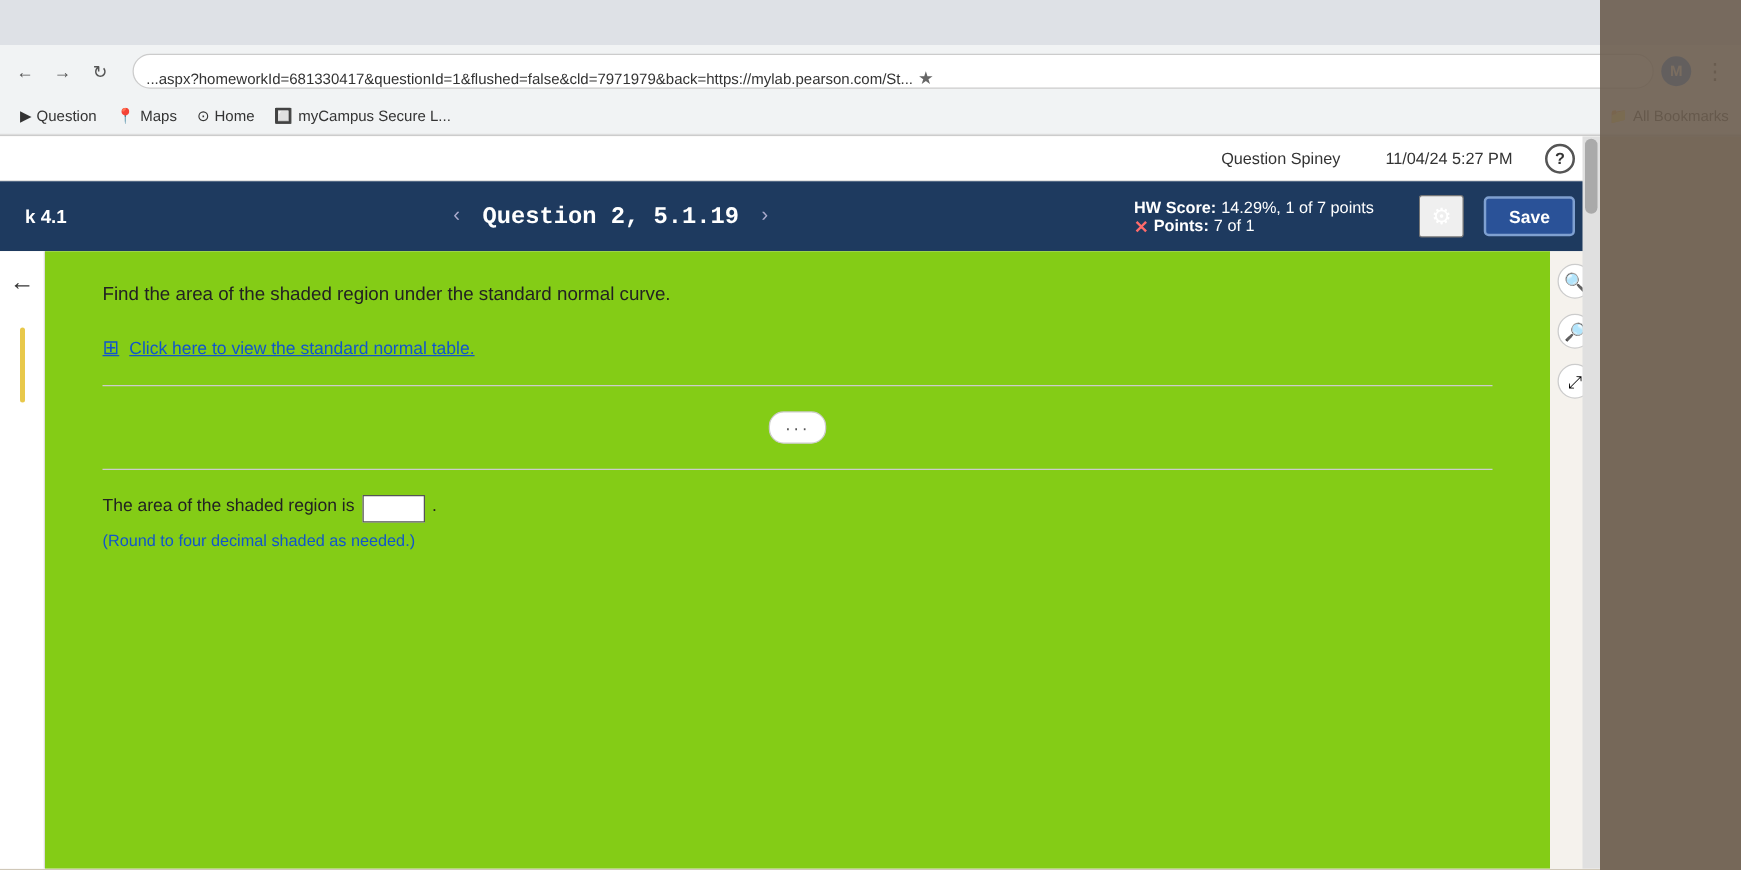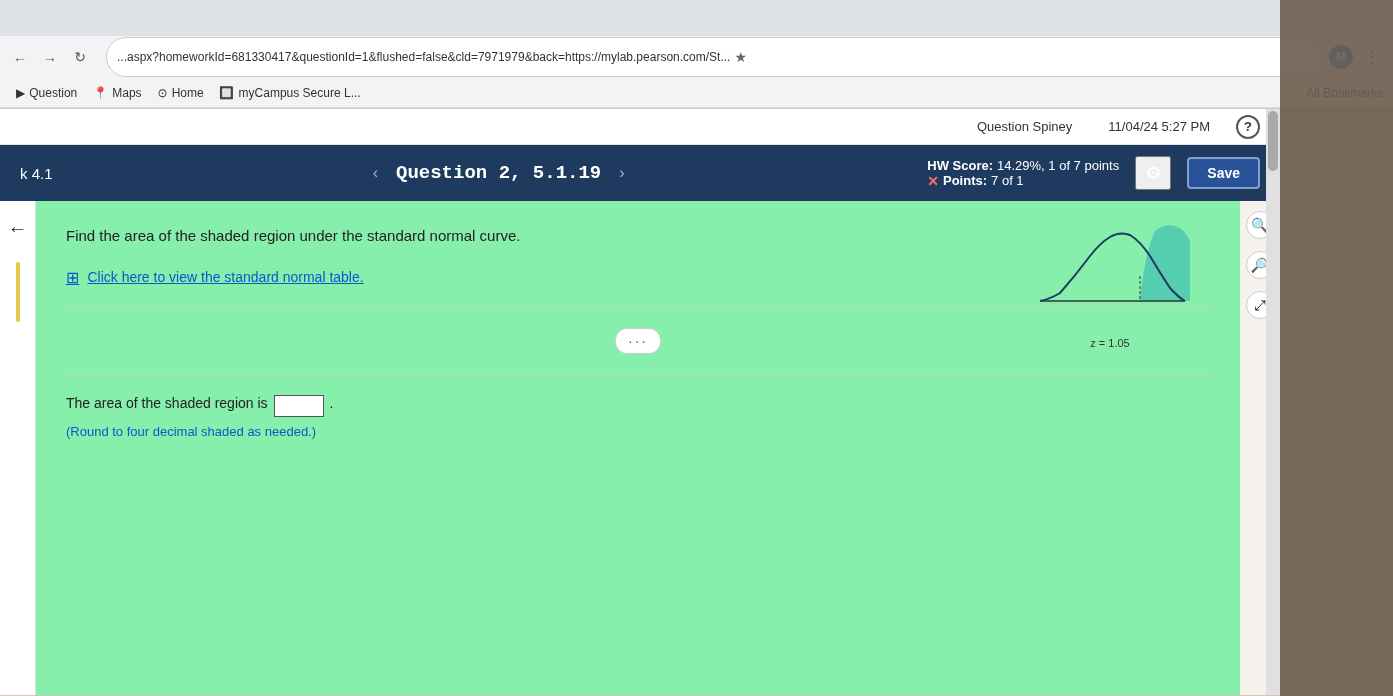--- a/index.html
+++ b/index.html
@@ -33,23 +33,23 @@
       align-items: center;
       padding: 0 8px;
       gap: 6px;
     }
 
     .address-bar {
       flex: 1;
       background: white;
       border: 1px solid #ccc;
       border-radius: 20px;
-      height: 40px;
-      display: flex;
-      align-items: center;
+      height: 28px;
+      display: flex;
+      align-items: flex-end;
       padding: 0 10px;
       font-size: 12px;
       color: #333;
       overflow: hidden;
     }
 
     .bookmarks-bar {
       background: #f1f3f4;
       border-bottom: 1px solid #ddd;
       height: 30px;
@@ -166,22 +166,22 @@
 
     .sidebar-arrow {
       font-size: 20px;
       color: #333;
       cursor: pointer;
       padding: 4px;
     }
 
     .main-content {
       flex: 1;
-      background: #86efac;
-      padding: 24px 30px;
+      background: #84cc16;
+      padding: 24px 46px;
       position: relative;
       overflow: hidden;
     }
 
     .question-text {
       font-size: 15px;
       color: #222;
       margin-bottom: 20px;
       line-height: 1.5;
     }
@@ -409,29 +409,29 @@
 
 <div class="page-wrapper">
 
   <div class="page-header">
     <span style="font-weight:500;">Question Spiney</span>
     <span style="margin-left:20px;">11/04/24 5:27 PM</span>
     <div style="width:24px;height:24px;border:2px solid #555;border-radius:50%;display:flex;align-items:center;justify-content:center;font-size:13px;font-weight:bold;cursor:pointer;margin-left:10px;">?</div>
   </div>
 
   <div class="nav-bar">
-    <span style="font-size:15px;font-weight:400;color:white;min-width:50px;">k 4.1</span>
+    <span style="font-size:15px;font-weight:700;color:white;min-width:50px;">k 4.1</span>
 
     <div class="nav-question">
       <button class="nav-arrow">‹</button>
       <span style="font-size:19px;font-weight:600;color:white;font-family:Liberation Mono, monospace;">Question 2, 5.1.19</span>
       <button class="nav-arrow">›</button>
     </div>
 
-    <div style="display:flex;flex-direction:column;gap:0;">
+    <div style="display:flex;flex-direction:column;gap:0;margin-right:20px;">
       <div style="display:flex;align-items:center;gap:4px;">
         <span style="font-weight:bold;font-size:13px;color:white;">HW Score:</span>
         <span style="font-size:13px;color:white;">14.29%, 1 of 7 points</span>
       </div>
       <div style="display:flex;align-items:center;gap:4px;">
         <span style="color:#ff6b6b;font-weight:bold;font-size:14px;">✕</span>
         <span style="font-weight:bold;font-size:13px;color:white;">Points:</span>
         <span style="font-size:13px;color:white;">7 of 1</span>
       </div>
     </div>
@@ -449,39 +449,20 @@
 
     <div class="main-content">
 
       <p class="question-text">Find the area of the shaded region under the standard normal curve.</p>
 
       <div class="table-link">
         <span class="table-icon">⊞</span>
         <span>Click here to view the standard normal table.</span>
       </div>
 
-      <div class="chart-container">
-        <svg class="normal-curve" viewBox="0 0 160 110">
-
-          <defs>
-            <clipPath id="shadeClip">
-              <rect x="110" y="0" width="50" height="110"></rect>
-            </clipPath>
-          </defs>
-
-          <path d="M110,80 Q115,30 125,10 Q135,2 145,5 Q155,8 160,20 L160,80 Z" fill="#40c0b0" opacity="0.7"></path>
-
-          <line x1="10" y1="80" x2="155" y2="80" stroke="#333" stroke-width="1.5"></line>
-
-          <path d="M10,80 Q20,78 30,72 Q45,55 60,35 Q70,22 80,16 Q90,10 100,14 Q110,20 120,35 Q130,52 140,67 Q148,76 155,80" fill="none" stroke="#1e3a5f" stroke-width="2"></path>
-
-          <line x1="110" y1="55" x2="110" y2="80" stroke="#333" stroke-width="1" stroke-dasharray="3,2"></line>
-        </svg>
-        <div class="chart-label">z = 1.05</div>
-      </div>
 
       <hr class="divider">
       <div class="expand-btn">
         <button class="expand-dots">···</button>
       </div>
       <hr class="divider">
 
       <div class="answer-section">
         <div class="answer-line">
           <span>The area of the shaded region is</span>

